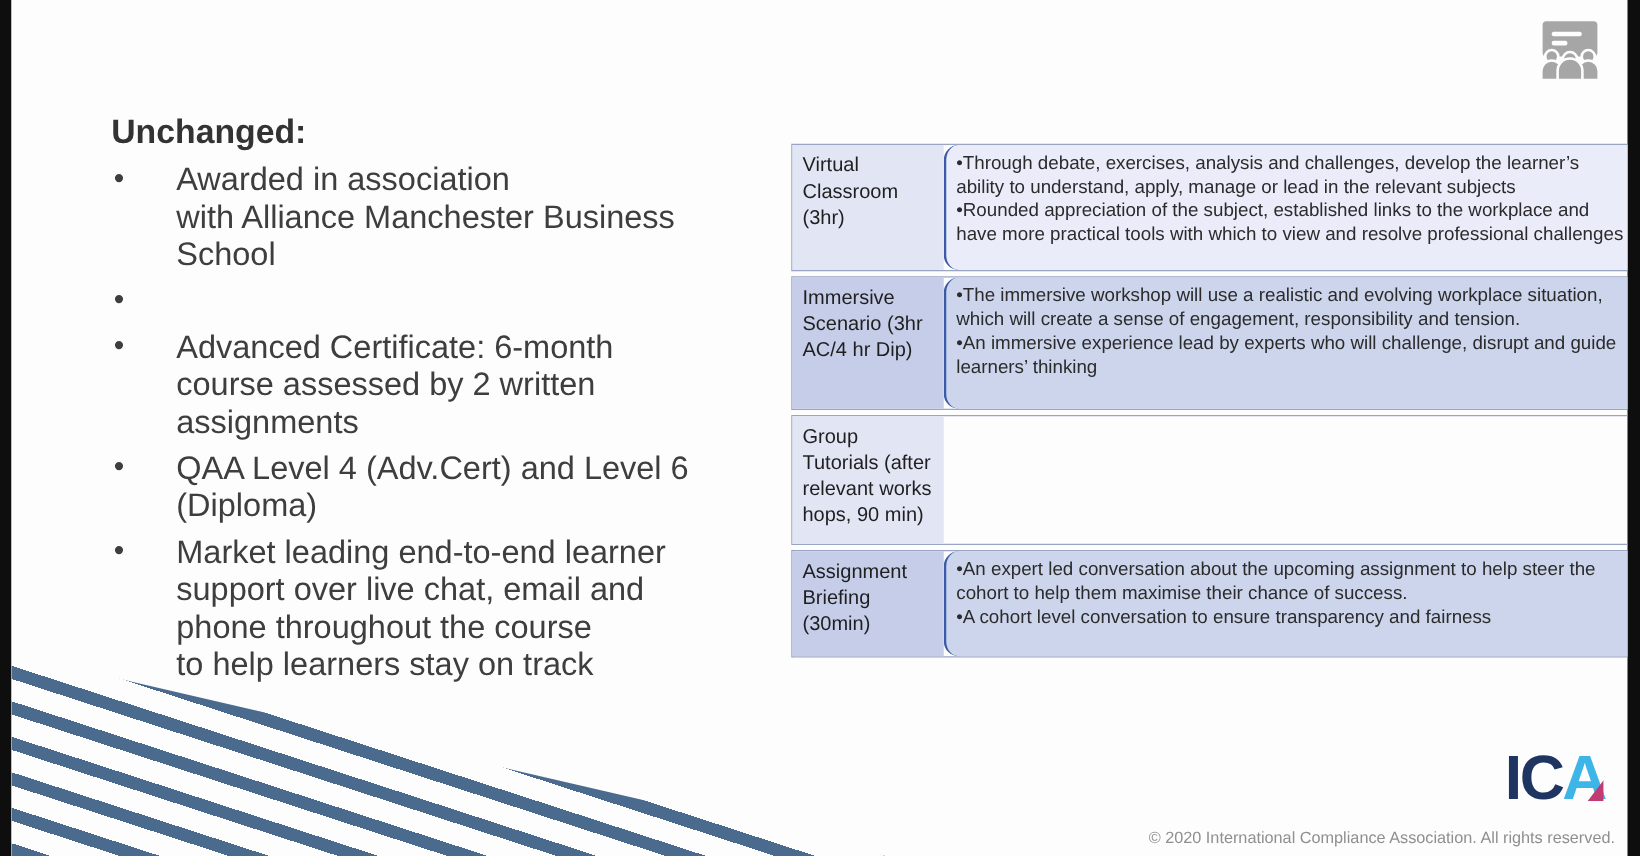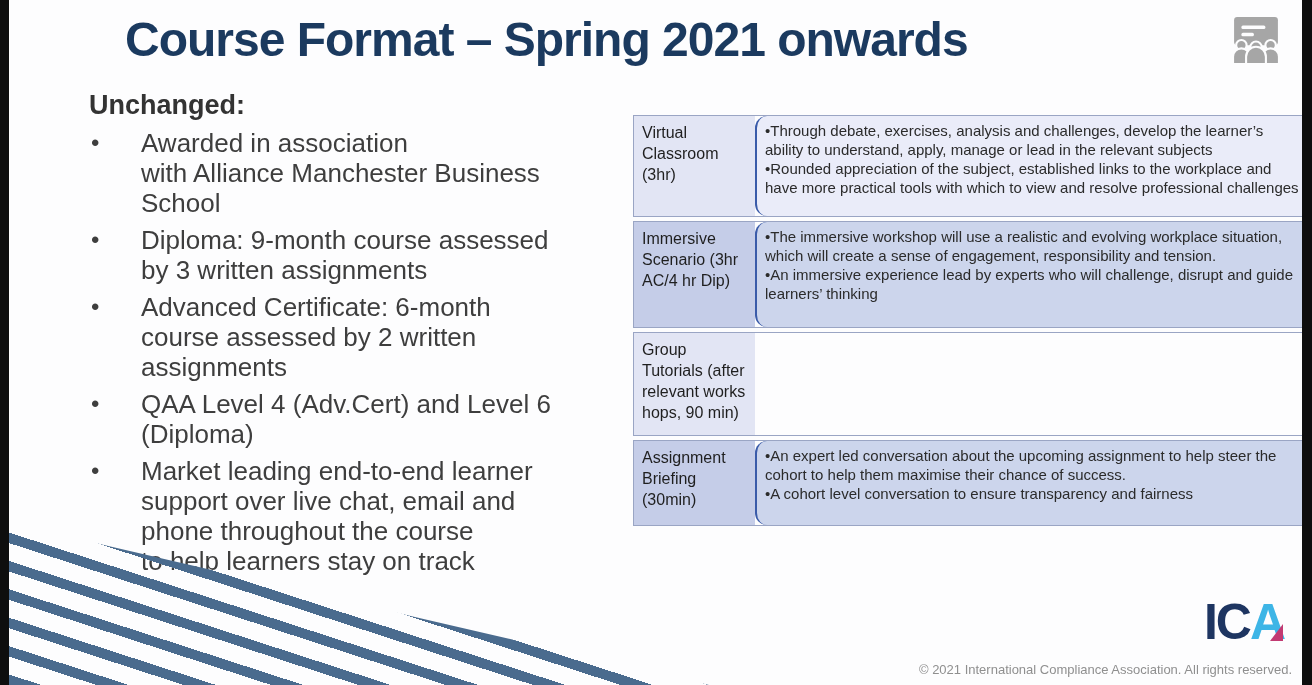--- a/index.html
+++ b/index.html
@@ -86,21 +86,20 @@
   .copyright {
     position: absolute; right: 10px; bottom: 8px;
     font-size: 13px; color: #8f8f8f;
   }
 </style>
 </head>
 <body>
 
 <div class="slide">
 
-  <div class="title">Course Format – Spring 2021 onwards</div>
 
   <svg class="header-icon" viewBox="0 0 48 46">
     <rect x="3" y="1" width="42" height="27" rx="3" fill="#a6a6a6"></rect>
     <rect x="10" y="9" width="23" height="3.5" rx="1.5" fill="#fdfdfe"></rect>
     <rect x="10" y="16" width="12" height="3.5" rx="1.5" fill="#fdfdfe"></rect>
     <g fill="#a6a6a6" stroke="#fdfdfe" stroke-width="2">
       <circle cx="10" cy="28" r="5"></circle>
       <path d="M2 46 v-7 a8 8 0 0 1 16 0 v7 z"></path>
       <circle cx="38" cy="28" r="5"></circle>
       <path d="M30 46 v-7 a8 8 0 0 1 16 0 v7 z"></path>
@@ -113,22 +112,20 @@
 
   <div class="bullets">
     <div class="bullet-item">
       <span class="bullet-dot">•</span>
       <span class="bullet-text pre">Awarded in association
 with Alliance Manchester Business
 School</span>
     </div>
     <div class="bullet-item">
       <span class="bullet-dot">•</span>
-      <span class="bullet-text pre">Diploma: 9-month course assessed
-by 3 written assignments</span>
     </div>
     <div class="bullet-item">
       <span class="bullet-dot">•</span>
       <span class="bullet-text pre">Advanced Certificate: 6-month
 course assessed by 2 written
 assignments</span>
     </div>
     <div class="bullet-item">
       <span class="bullet-dot">•</span>
       <span class="bullet-text pre">QAA Level 4 (Adv.Cert) and Level 6
@@ -181,15 +178,15 @@
         <div class="pre">•A cohort level conversation to ensure transparency and fairness</div>
       </div>
     </div>
 
   </div>
 
   <div class="stripes"></div>
 
   <div class="logo"><span class="ic">IC</span><span class="a">A</span></div>
 
-  <div class="copyright">© 2021 International Compliance Association. All rights reserved.</div>
+  <div class="copyright">© 2020 International Compliance Association. All rights reserved.</div>
 
 </div>
 
 </body></html>

